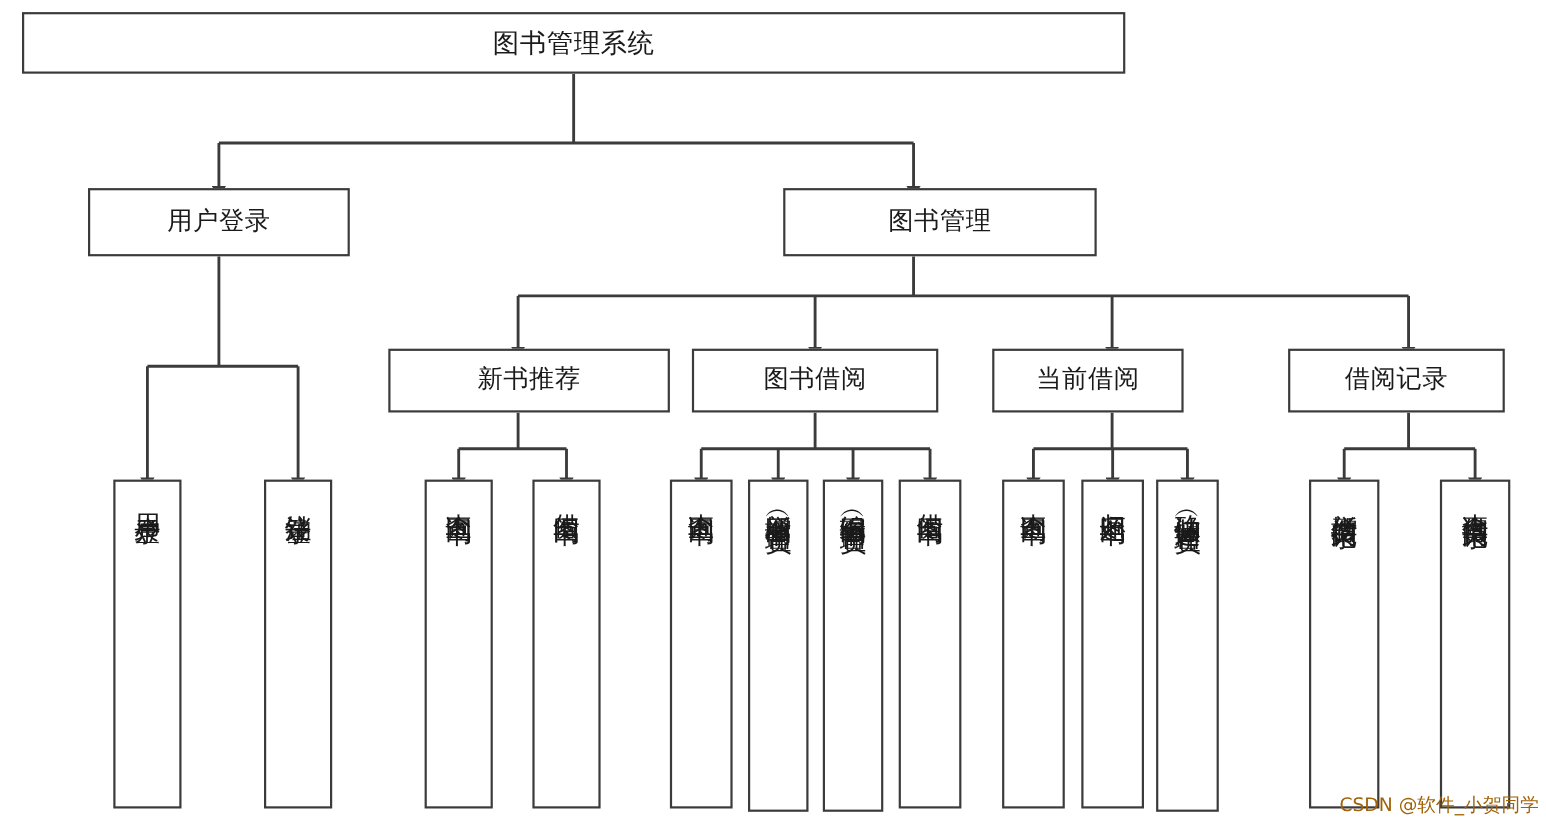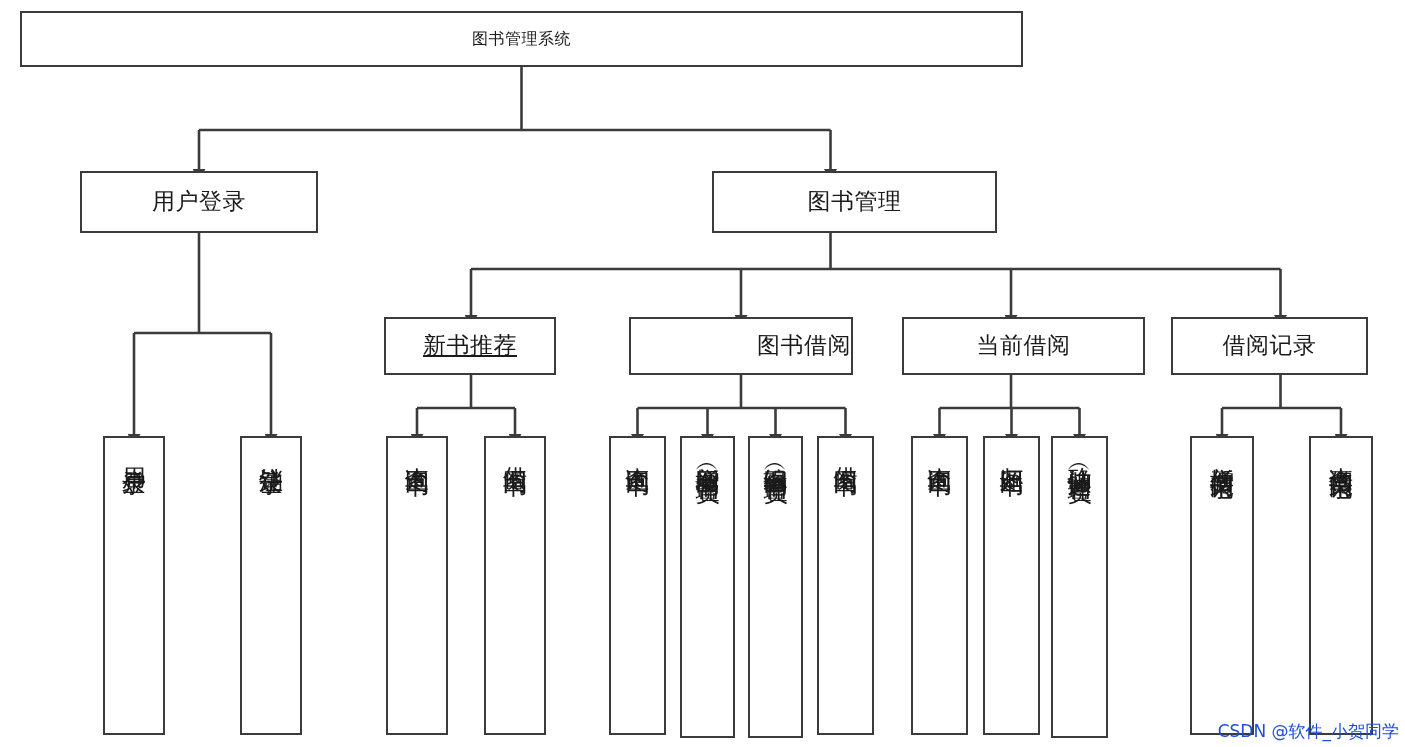--- a/index.html
+++ b/index.html
@@ -42,42 +42,42 @@
     text-align: center;
     line-height: 1.18;
     letter-spacing: 0.5px;
   }
   
   .node.horiz .label {
     writing-mode: horizontal-tb;
     font-size: 23px;
   }
   .node.root .label {
-    font-size: 16px;
+    font-size: 24px;
   }
   
   .node.vert {
     align-items: flex-start;
     justify-content: center;
     padding-top: 10px;
   }
   .node.vert .label {
     writing-mode: vertical-rl;
     text-orientation: upright;
     font-size: 24px;
     line-height: 1.0;
     letter-spacing: 2px;
     white-space: nowrap;
   }
   .watermark {
     position: absolute;
     right: 6px;
     bottom: 4px;
     font-size: 17px;
-    color: #1d4ed8;
+    color: #a16207;
     z-index: 5;
     white-space: nowrap;
     font-family: "DejaVu Sans", "Liberation Sans", sans-serif;
   }
 </style>
 </head>
 <body>
 
 <div id="canvas">
 
@@ -127,27 +127,27 @@
   <div id="node-layer">
       <div class="node horiz root" style="left: 20px; top: 11px; width: 1003px; height: 56px;">
         <span class="label">图书管理系统</span>
       </div>
       <div class="node horiz" style="left: 80px; top: 171px; width: 238px; height: 62px;">
         <span class="label">用户登录</span>
       </div>
       <div class="node horiz" style="left: 712px; top: 171px; width: 285px; height: 62px;">
         <span class="label">图书管理</span>
       </div>
-      <div class="node horiz" style="left: 384px; top: 317px; width: 172px; height: 58px; text-decoration: underline;">
+      <div class="node horiz" style="left: 353px; top: 317px; width: 256px; height: 58px;">
         <span class="label">新书推荐</span>
       </div>
-      <div class="node horiz" style="left: 629px; top: 317px; width: 224px; height: 58px; justify-content: flex-end;">
+      <div class="node horiz" style="left: 629px; top: 317px; width: 224px; height: 58px;">
         <span class="label">图书借阅</span>
       </div>
-      <div class="node horiz" style="left: 902px; top: 317px; width: 243px; height: 58px;">
+      <div class="node horiz" style="left: 902px; top: 317px; width: 174px; height: 58px;">
         <span class="label">当前借阅</span>
       </div>
       <div class="node horiz" style="left: 1171px; top: 317px; width: 197px; height: 58px;">
         <span class="label">借阅记录</span>
       </div>
       <div class="node vert" style="left: 103px; top: 436px; width: 62px; height: 299px;">
         <span class="label">用户登录</span>
       </div>
       <div class="node vert" style="left: 240px; top: 436px; width: 62px; height: 299px;">
         <span class="label">注销登录</span>

